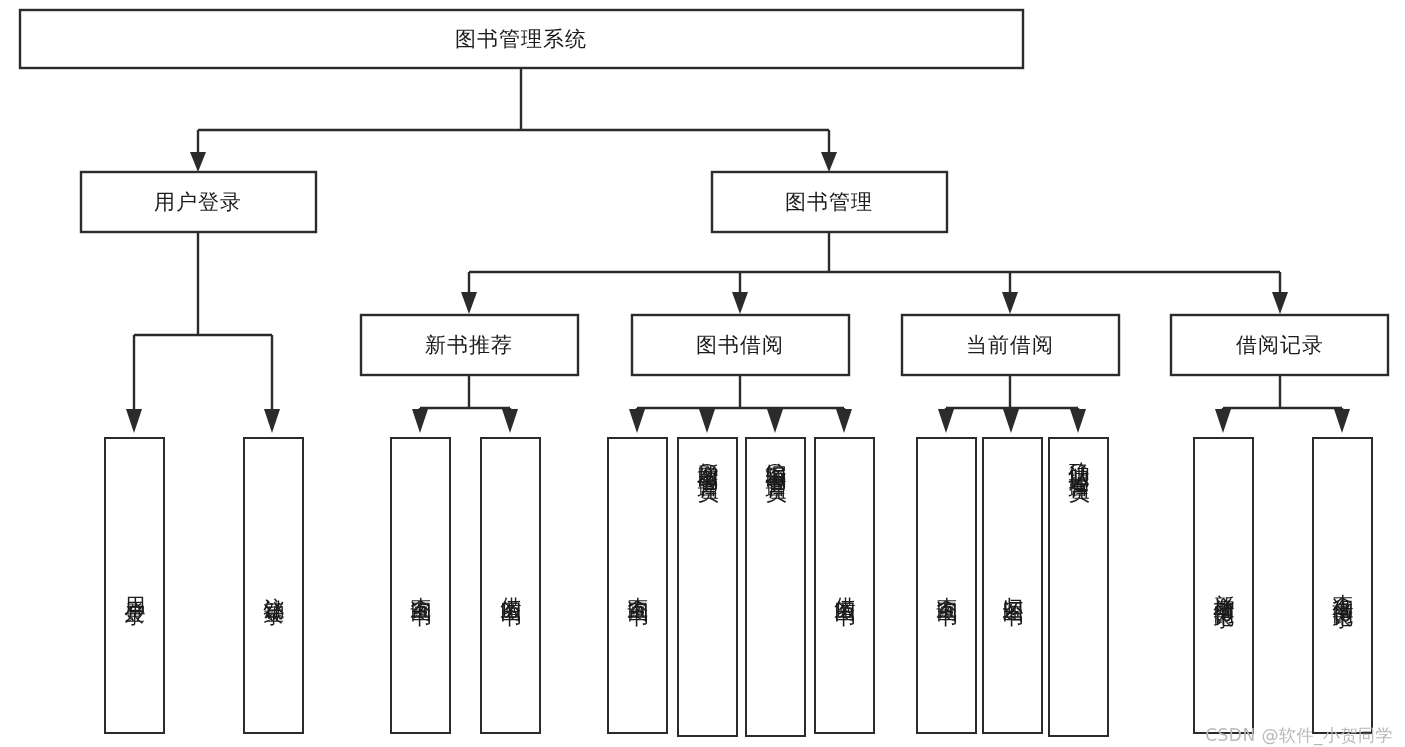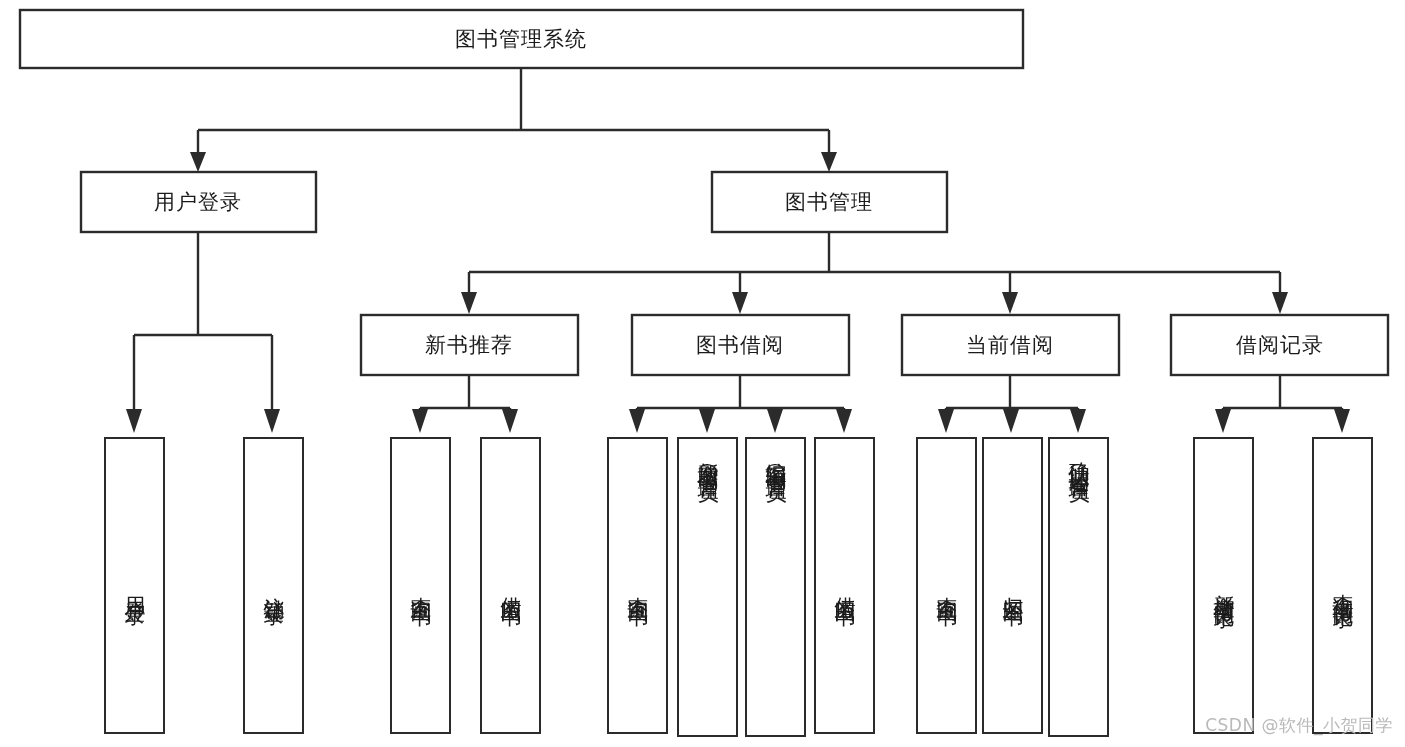--- a/index.html
+++ b/index.html
@@ -35,21 +35,21 @@
     box-sizing:border-box;
     background:#ffffff;
     border:2.4px solid #2b2b2b;
     display:flex;
     align-items:flex-start;
     justify-content:center;
   }
   .leaf-box.centered{align-items:center;}
   .watermark{
     position:absolute;
-    right:12px;bottom:10px;
+    right:12px;bottom:0;
     font-family:"DejaVu Sans","Liberation Sans",sans-serif;
     font-size:17px;
     color:#b9b9b9;
     letter-spacing:0.5px;
     white-space:nowrap;
     pointer-events:none;
   }
 </style>
 </head>
 <body>

